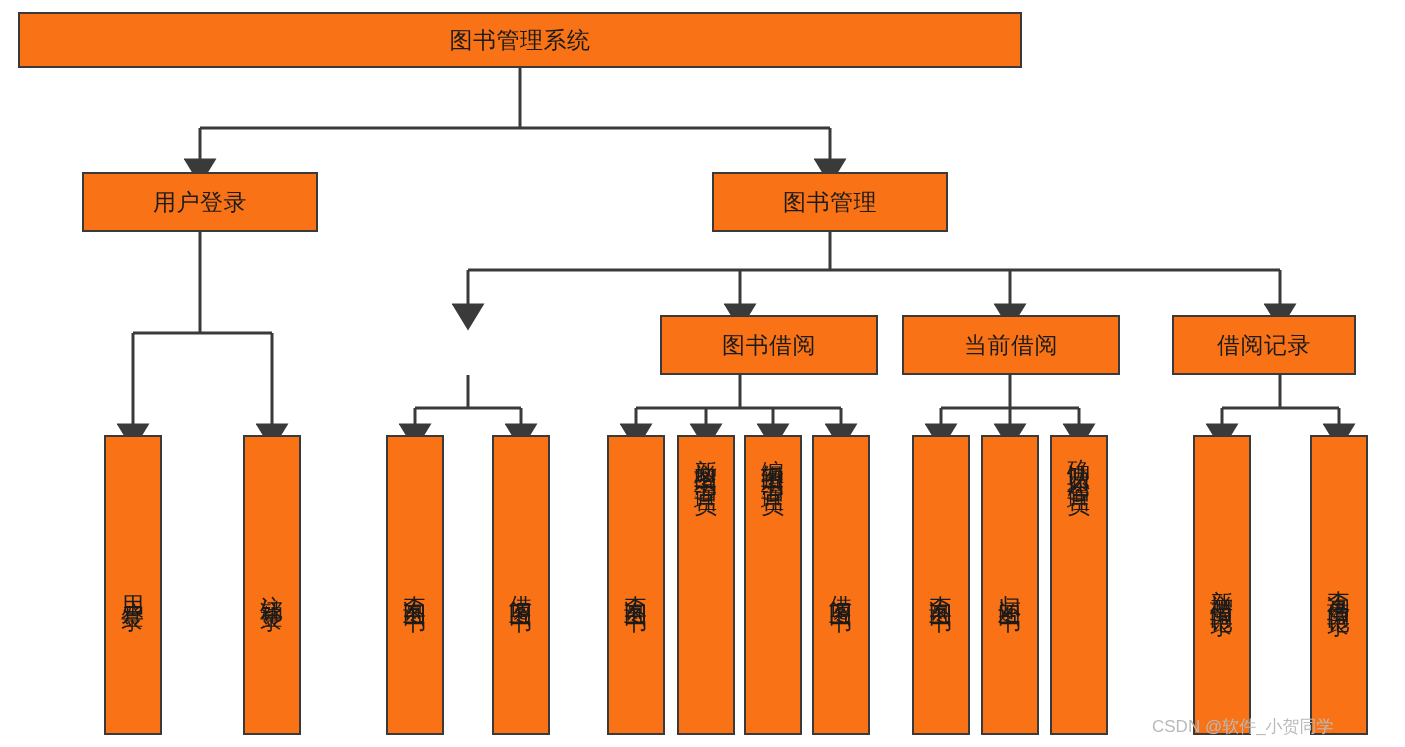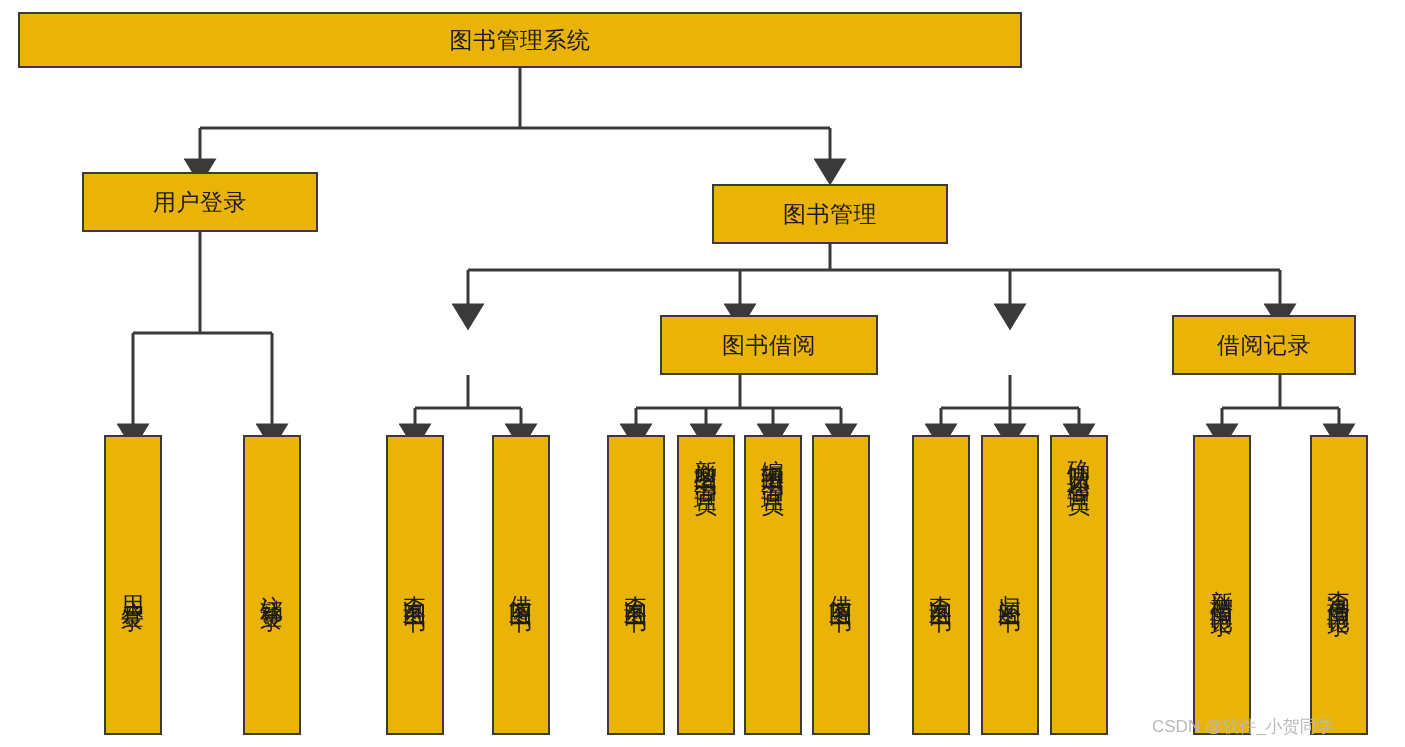--- a/index.html
+++ b/index.html
@@ -19,21 +19,21 @@
     position:absolute;
     left:0;top:0;
     width:1405px;
     height:747px;
     pointer-events:none;
   }
   .node{
     position:absolute;
     box-sizing:border-box;
     border:2.5px solid #3a3a3a;
-    background:#eab308;
+    background:#f97316;
     display:flex;
     align-items:center;
     justify-content:center;
     text-align:right;
   }
   .node .lbl{
     font-size:23px;
     line-height:1.15;
     color:#1b1b1b;
     letter-spacing:0.5px;
@@ -122,26 +122,29 @@
     </g>
   </svg>
 
   <div class="node" style="left:18px;top:12px;width:1004px;height:56px;">
     <span class="lbl">图书管理系统</span>
   </div>
 
   <div class="node" style="left:82px;top:172px;width:236px;height:60px;">
     <span class="lbl">用户登录</span>
   </div>
-  <div class="node" style="left:712px;top:184px;width:236px;height:60px;">
+  <div class="node" style="left:712px;top:172px;width:236px;height:60px;">
     <span class="lbl">图书管理</span>
   </div>
 
   <div class="node" style="left:632px;top:315px;width:218px;height:60px;margin-left:28px;">
     <span class="lbl">图书借阅</span>
+  </div>
+  <div class="node" style="left:902px;top:315px;width:218px;height:60px;">
+    <span class="lbl">当前借阅</span>
   </div>
   <div class="node" style="left:1172px;top:315px;width:184px;height:60px;">
     <span class="lbl">借阅记录</span>
   </div>
 
   <div class="node vert mid" style="left:104px;top:435px;width:58px;height:300px;">
     <span class="lbl">用户登录</span>
   </div>
   <div class="node vert mid" style="left:243px;top:435px;width:58px;height:300px;">
     <span class="lbl">注销登录</span>

